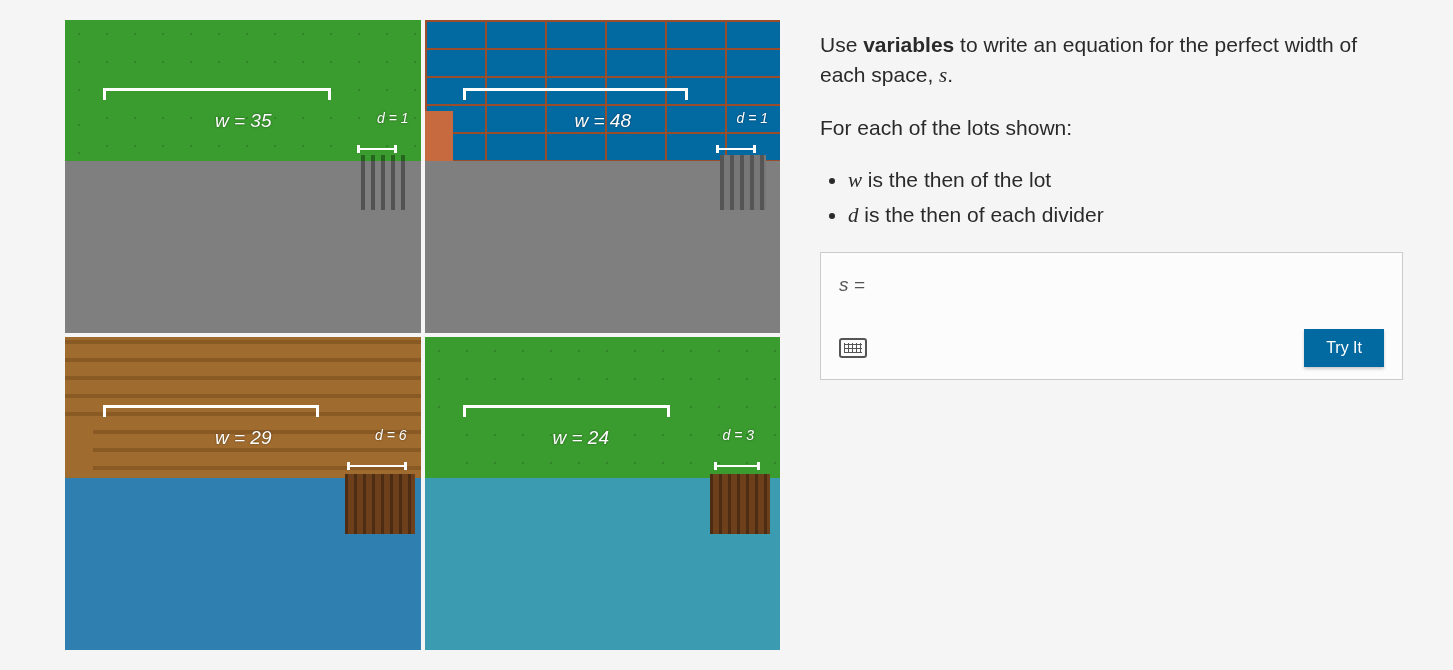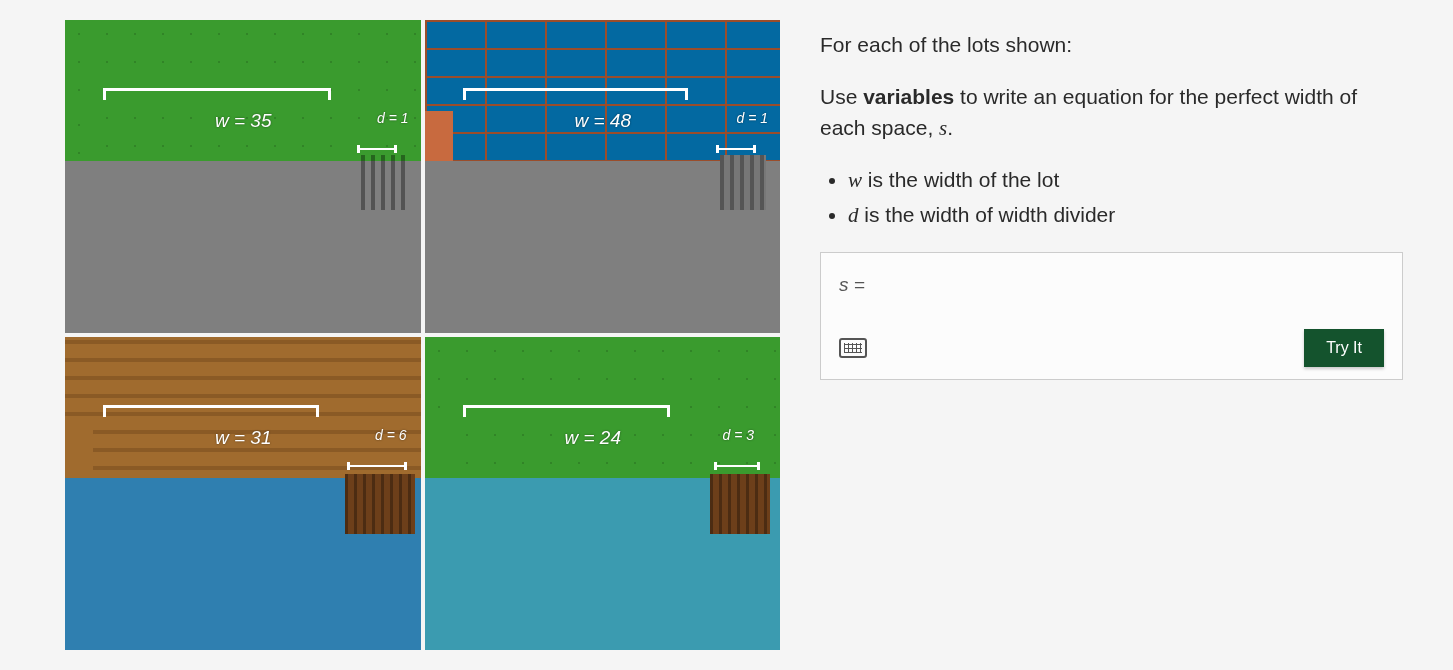--- a/index.html
+++ b/index.html
@@ -87,21 +87,21 @@
     }
     .answer-box .eq { font-style: italic; color:#555; font-size:19px; margin-bottom: 30px; display:block;}
     .answer-footer { display:flex; justify-content: space-between; align-items:center;}
     .kbd-icon {
       width:28px; height:20px; border:2px solid #555; border-radius:3px; position:relative;
     }
     .kbd-icon::before{content:"";position:absolute;inset:3px;background:
       repeating-linear-gradient(0deg,#555 0 1px, transparent 1px 4px),
       repeating-linear-gradient(90deg,#555 0 1px, transparent 1px 4px);}
     .try-btn {
-      background:#14532d; color:#fff; border:none; padding:10px 22px;
+      background:#0369a1; color:#fff; border:none; padding:10px 22px;
       font-size:16px; cursor:pointer; box-shadow: 0 2px 3px rgba(0,0,0,.2);
     }
   </style>
 </head>
 <body>
 
 <div class="left">
   <div class="row">
 
     <div class="tile grass">
@@ -124,47 +124,47 @@
       <div class="dmark"></div>
     </div>
   </div>
   <div class="row">
 
     <div class="tile wood">
       <div class="lot-area lot-water"></div>
       <div class="notch-left" style="background:#a06b2e"></div>
       <div class="divider-wood"></div>
       <div class="bracket" style="left:38px; right:102px;"></div>
-      <span class="wlabel" style="left:150px;">w = 31</span>
+      <span class="wlabel" style="left:150px;">w = 29</span>
       <span class="dlabel" style="right:14px;">d = 6</span>
       <div class="dmark" style="right:14px;width:60px;"></div>
     </div>
 
     <div class="tile grass">
       <div class="lot-area lot-teal"></div>
       <div class="notch-left" style="background:#3a9b2e"></div>
       <div class="divider-wood" style="right:10px;width:60px;"></div>
       <div class="bracket" style="left:38px; right:110px;"></div>
-      <span class="wlabel" style="left:140px;">w = 24</span>
+      <span class="wlabel" style="left:128px;">w = 24</span>
       <span class="dlabel" style="right:26px;text-align:right;">d = 3</span>
       <div class="dmark" style="right:20px;width:46px;"></div>
     </div>
   </div>
 </div>
 
 <div class="right">
 
-  <p>For each of the lots shown:</p>
-
   <p>
     <span>Use </span><b>variables</b><span> to write an equation for the perfect width of each space, </span><em class="var">s</em><span>.</span>
   </p>
+
+  <p>For each of the lots shown:</p>
   <ul>
-    <li><em class="var">w</em><span> is the width of the lot</span></li>
-    <li><em class="var">d</em><span> is the width of width divider</span></li>
+    <li><em class="var">w</em><span> is the then of the lot</span></li>
+    <li><em class="var">d</em><span> is the then of each divider</span></li>
   </ul>
 
   <div class="answer-box">
     <span class="eq">
       <span>s =</span>
       <span></span>
     </span>
     <div class="answer-footer">
       <div class="kbd-icon"></div>
       <button class="try-btn">Try It</button>

